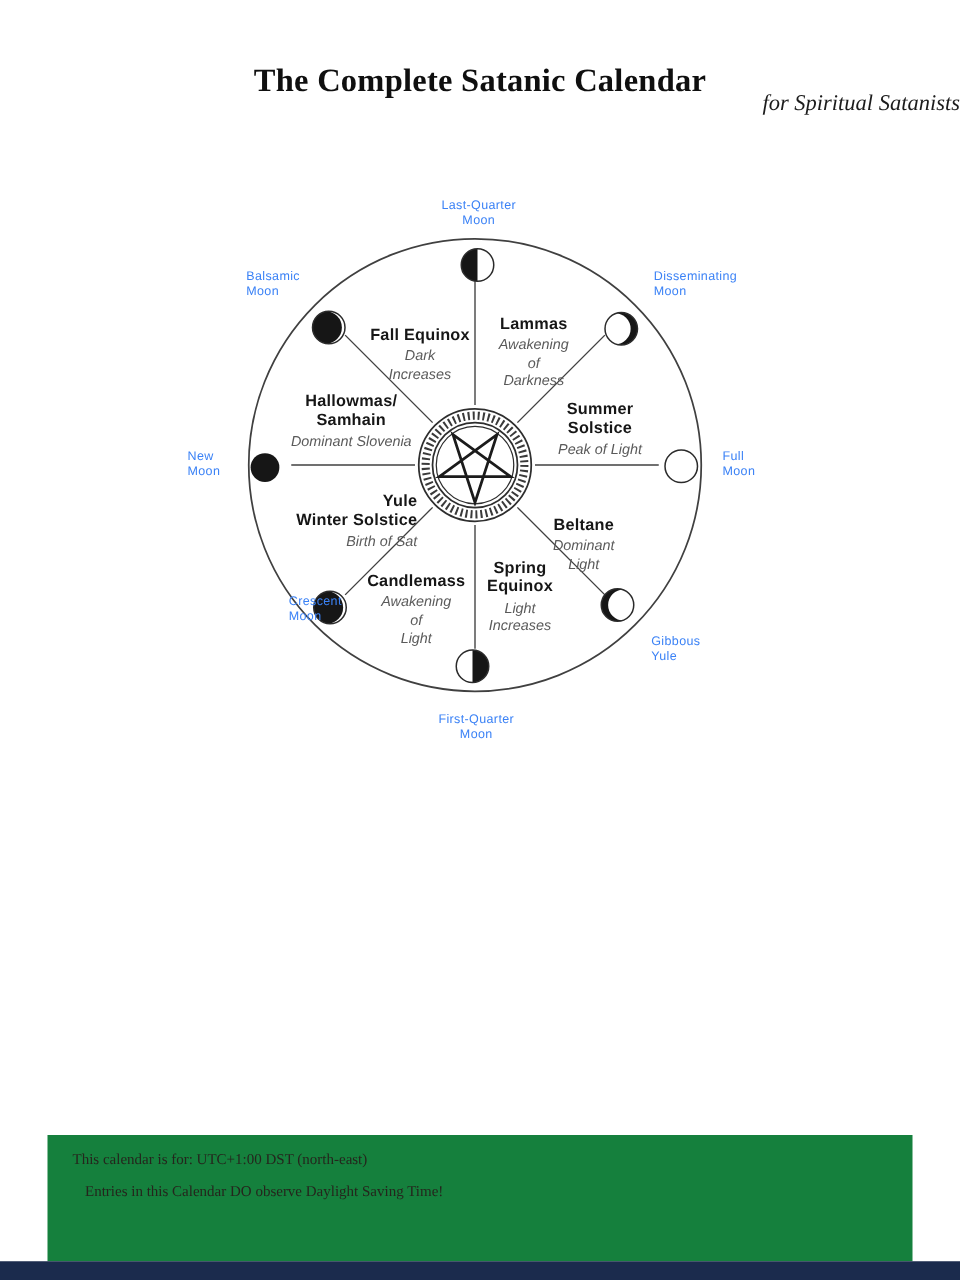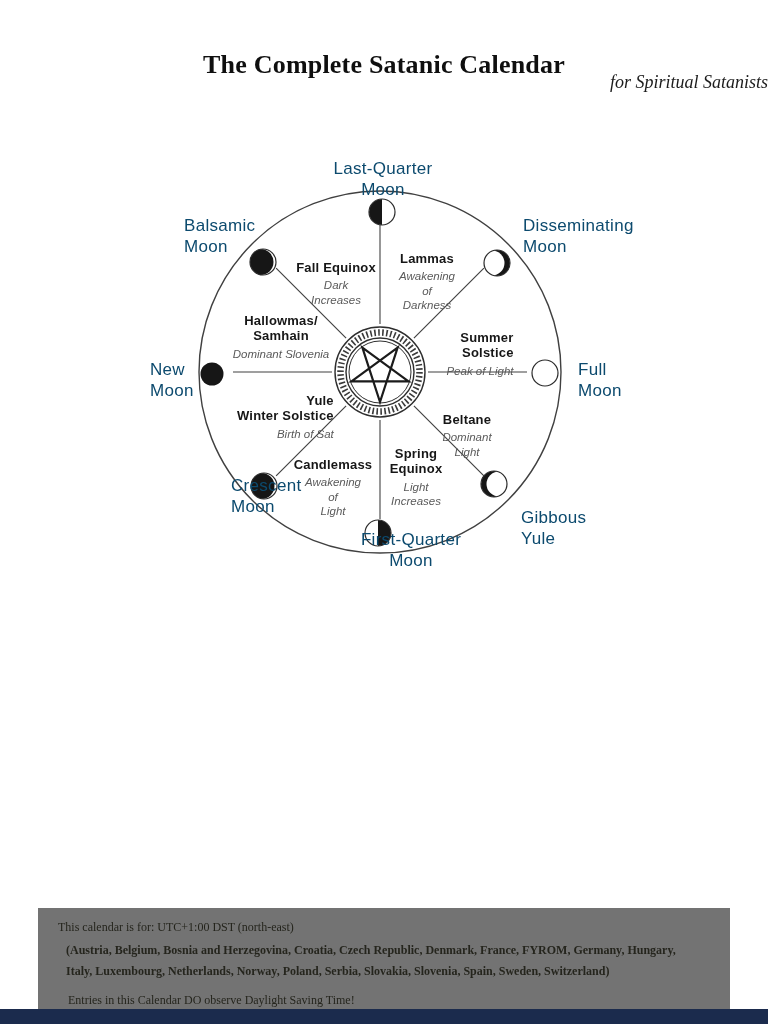--- a/index.html
+++ b/index.html
@@ -25,57 +25,57 @@
     font-family: "Liberation Serif", serif;
     font-style: italic; font-size: 18px; color: #1c1c1c;
   }
 
   
   svg.wheel { position: absolute; left: 0; top: 0; }
 
   
   .mlabel {
     position: absolute;
-    font-size: 17px; line-height: 1.22; letter-spacing: .3px;
-    color: #0c4a6e; white-space: pre-line;
+    font-size: 10px; line-height: 1.22; letter-spacing: .3px;
+    color: #3b82f6; white-space: pre-line;
   }
   .centered { transform: translateX(-50%); text-align: center; }
 
   #lbl-last-quarter  { left: 383px; top: 159px; }
-  #lbl-balsamic      { left: 184px; top: 216px; }
+  #lbl-balsamic      { left: 197px; top: 216px; }
   #lbl-disseminating { left: 523px; top: 216px; }
   #lbl-new           { left: 150px; top: 360px; }
   #lbl-full          { left: 578px; top: 360px; }
   #lbl-crescent      { left: 191px; top: 476px; margin-left: 40px; }
   #lbl-gibbous       { left: 521px; top: 508px; }
-  #lbl-first-quarter { left: 381px; top: 530px; margin-left: 30px; }
+  #lbl-first-quarter { left: 381px; top: 570px; }
 
   
   .fest { position: absolute; transform: translateX(-50%); text-align: center; }
   .fest .fname {
     font-weight: 700; font-size: 13px; color: #161616;
     line-height: 1.18; letter-spacing: .2px; white-space: pre-line;
   }
   .fest .fdesc {
     font-style: italic; font-size: 11.5px; color: #5a5a5a;
     line-height: 1.25; margin-top: 3px; white-space: pre-line;
   }
   #fest-fall-equinox      { left: 336px; top: 260px; }
   #fest-lammas            { left: 427px; top: 251px; }
   #fest-hallowmas-samhain { left: 281px; top: 313px; }
-  #fest-summer-solstice   { left: 480px; top: 330px; text-align: right; }
+  #fest-summer-solstice   { left: 480px; top: 319px; }
   #fest-yule              { left: 237px; top: 393px; transform: none; text-align: right; }
   #fest-beltane           { left: 467px; top: 412px; }
   #fest-candlemass        { left: 333px; top: 457px; }
   #fest-spring-equinox    { left: 416px; top: 446px; }
 
   
   .footer-box {
     position: absolute; left: 38px; top: 908px; width: 692px; height: 101px;
-    background: #737373;
+    background: #15803d;
     font-family: "Liberation Serif", serif;
     color: #25251d;
     padding: 12px 20px; box-sizing: border-box;
   }
   .fz-line1 { font-size: 12px; }
   .fz-countries {
     font-size: 12px; font-weight: 700; line-height: 1.75;
     margin: 5px 0 0 8px; padding-right: 6px;
   }
   .fz-dst { font-size: 12px; margin-top: 11px; margin-left: 10px; }
@@ -234,17 +234,16 @@
 </div>
 <div class="fest" id="fest-spring-equinox">
   <div class="fname">Spring
 Equinox</div>
   <div class="fdesc">Light
 Increases</div>
 </div>
 
 <div class="footer-box">
   <div class="fz-line1">This calendar is for: UTC+1:00 DST (north-east)</div>
-  <div class="fz-countries">(Austria, Belgium, Bosnia and Herzegovina, Croatia, Czech Republic, Denmark, France, FYROM, Germany, Hungary, Italy, Luxembourg, Netherlands, Norway, Poland, Serbia, Slovakia, Slovenia, Spain, Sweden, Switzerland)</div>
   <div class="fz-dst">Entries in this Calendar DO observe Daylight Saving Time!</div>
 </div>
 
 <div class="bottom-bar"></div>
 
 </body></html>

